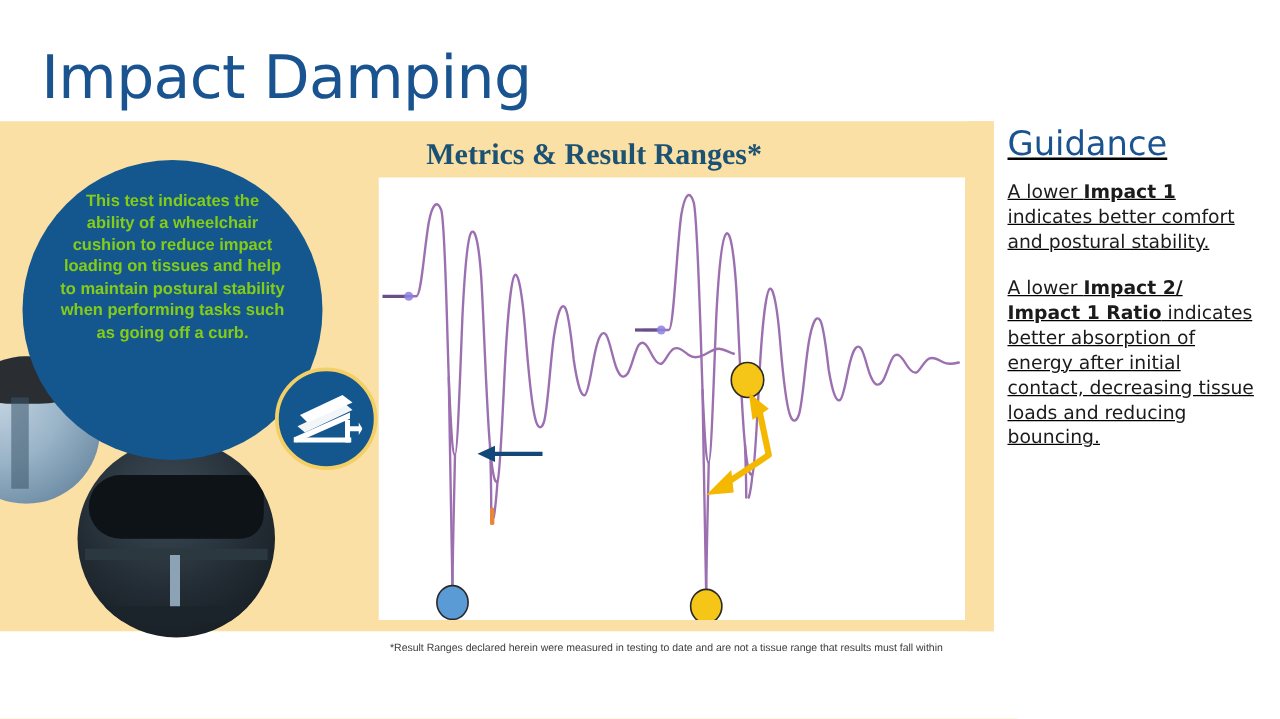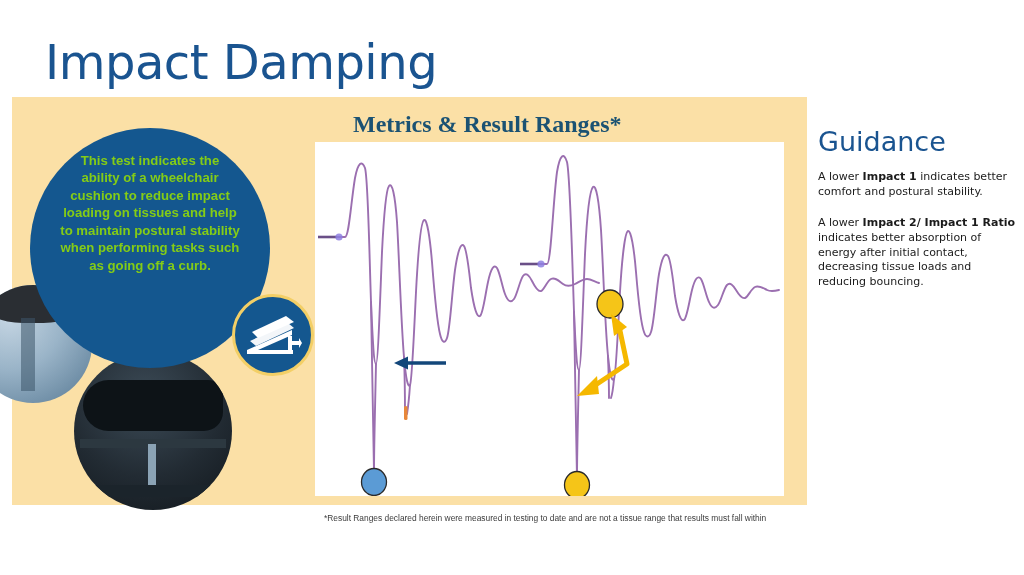--- a/index.html
+++ b/index.html
@@ -3,21 +3,21 @@
 <meta charset="utf-8">
 <style>
   html,body{margin:0;padding:0;}
   body{
     width:1024px;height:575px;
     background:#ffffff;
     font-family:"Liberation Sans", sans-serif;
     overflow:hidden;
     position:relative;
   }
-  .stage{position:absolute;left:0;top:0;width:928px;height:575px;margin-left:12px;}
+  .stage{position:absolute;left:0;top:0;width:928px;height:575px;}
 
   
   .cream-band{
     position:absolute;left:0;top:97px;width:795px;height:408px;
     background:#fbe0a6;
   }
   .cream-band-right{
     position:absolute;left:774px;top:97px;width:21px;height:408px;
     background:#fbe0a6;
   }
@@ -130,30 +130,30 @@
 
   
   .footnote{
     position:absolute;left:312px;top:513px;
     font-size:8.4px;color:#3b3b3b;white-space:nowrap;
     font-family:"Liberation Sans", sans-serif;
   }
 
   
   .guidance{
-    position:absolute;left:806px;top:128px;width:200px;
+    position:absolute;left:806px;top:102px;width:200px;text-decoration:underline;
   }
   .guidance-title{
     font-size:27px;color:#1a5490;font-weight:500;
     font-family:"DejaVu Sans", sans-serif;
     line-height:1;margin-bottom:15px;
   }
   .guidance p{
     margin:0 0 17px 0;
-    font-size:11px;color:#1b1b1b;line-height:1.33;
+    font-size:15px;color:#1b1b1b;line-height:1.33;
     font-family:"DejaVu Sans", sans-serif;
   }
   .guidance b{font-weight:bold;}
 </style>
 </head>
 <body>
 
 <div class="stage">
 
   <div class="cream-band"></div>

